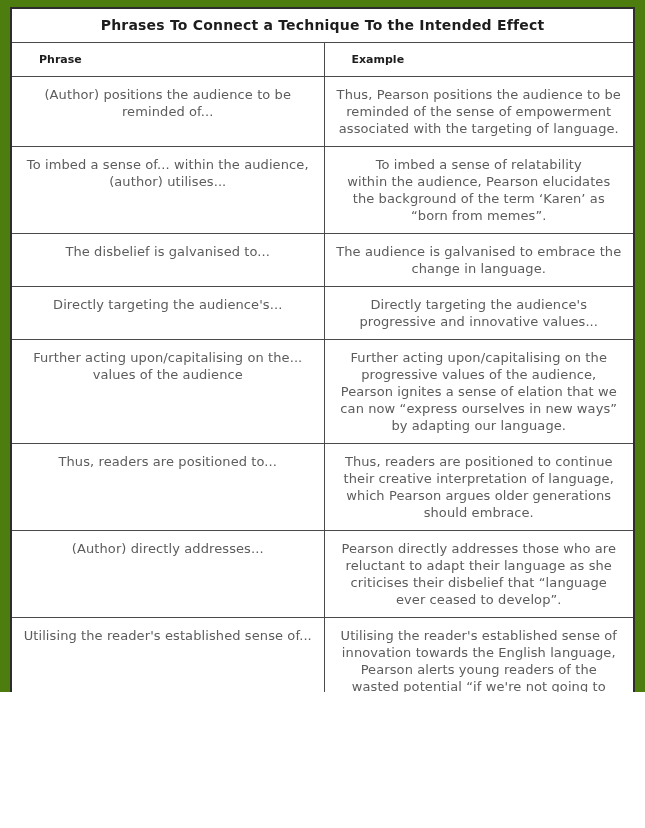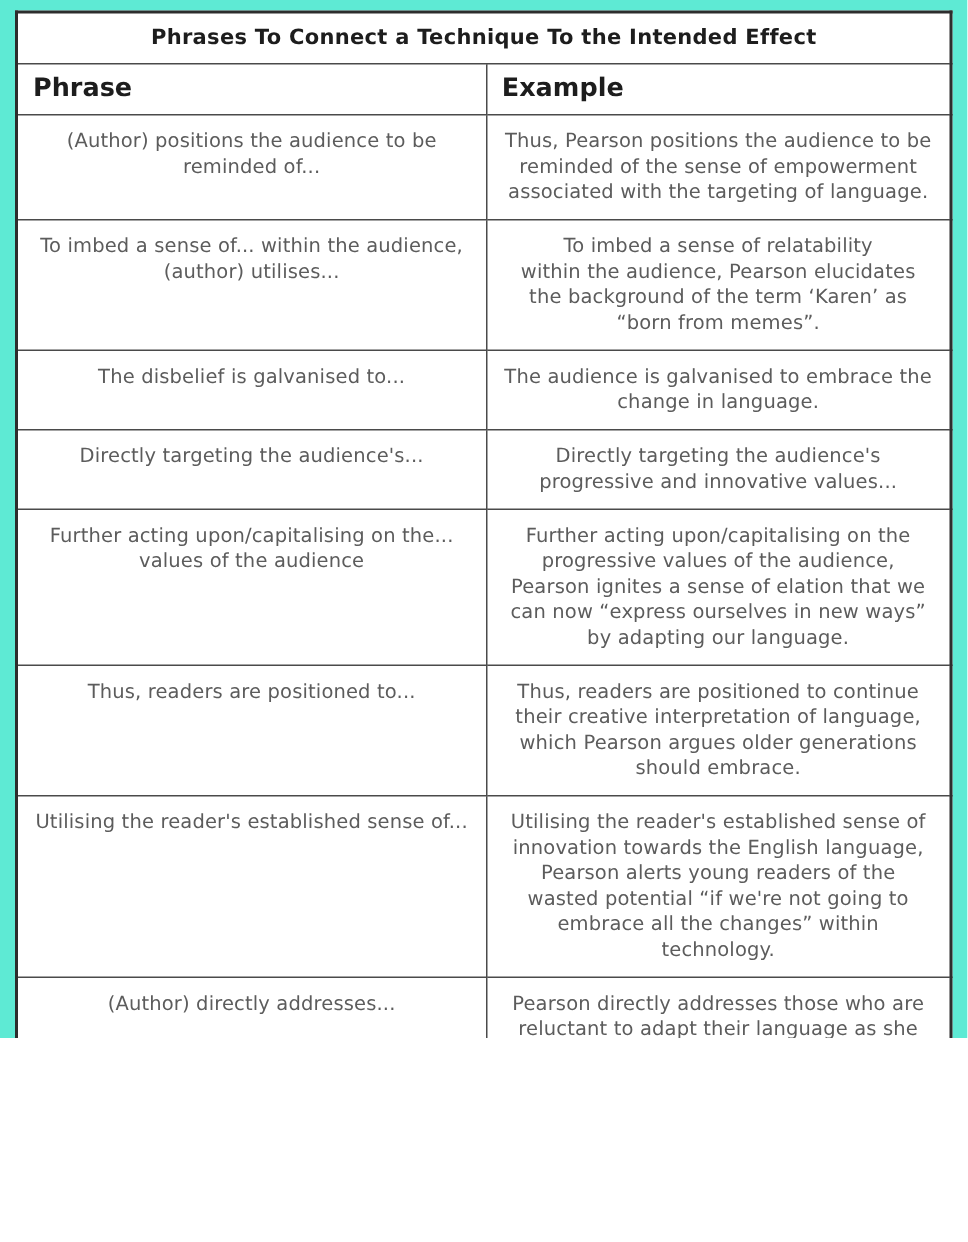--- a/index.html
+++ b/index.html
@@ -5,21 +5,21 @@
   * { box-sizing: border-box; }
   html, body {
     margin: 0;
     padding: 0;
     background: #ffffff;
     font-family: "DejaVu Sans", "Liberation Sans", sans-serif;
   }
   .page {
     width: 645px;
     height: 692px;
-    background: #5eead4;
+    background: #4d7c0f;
     padding: 7px 10px;
   }
   table.phrases-table {
     width: 623px;
     border-collapse: collapse;
     table-layout: fixed;
     border: 2px solid #2d2d2d;
     background: #ffffff;
   }
   col.phrase-col  { width: 313px; }
@@ -30,25 +30,25 @@
   th.title-cell {
     font-size: 14px;
     font-weight: bold;
     color: #1d1d1d;
     text-align: center;
     padding: 8px 10px;
     letter-spacing: 0.2px;
     line-height: 17px;
   }
   th.header-cell {
-    font-size: 17px;
+    font-size: 11px;
     font-weight: bold;
     color: #1d1d1d;
     text-align: left;
-    padding: 8px 10px;
+    padding: 8px 27px;
     line-height: 17px;
   }
   td.body-cell {
     font-size: 13px;
     color: #5c5c5c;
     line-height: 17px;
     padding: 9px 11px;
     vertical-align: top;
     text-align: center;
     letter-spacing: 0.1px;
@@ -93,22 +93,22 @@
         </tr>
         <tr>
           <td class="body-cell">Further acting upon/capitalising on the... values of the audience</td>
           <td class="body-cell">Further acting upon/capitalising on the progressive values of the audience, Pearson ignites a sense of elation that we can now “express ourselves in new ways” by adapting our language.</td>
         </tr>
         <tr>
           <td class="body-cell">Thus, readers are positioned to...</td>
           <td class="body-cell">Thus, readers are positioned to continue their creative interpretation of language, which Pearson argues older generations should embrace.</td>
         </tr>
         <tr>
+          <td class="body-cell">(Author) directly addresses...</td>
+          <td class="body-cell">Pearson directly addresses those who are reluctant to adapt their language as she criticises their disbelief that “language ever ceased to develop”.</td>
+        </tr>
+        <tr>
           <td class="body-cell">Utilising the reader's established sense of...</td>
           <td class="body-cell">Utilising the reader's established sense of innovation towards the English language, Pearson alerts young readers of the wasted potential “if we're not going to embrace all the changes” within technology.</td>
-        </tr>
-        <tr>
-          <td class="body-cell">(Author) directly addresses...</td>
-          <td class="body-cell">Pearson directly addresses those who are reluctant to adapt their language as she criticises their disbelief that “language ever ceased to develop”.</td>
         </tr>
       </tbody>
   </table>
 </div>
 
 </body></html>

